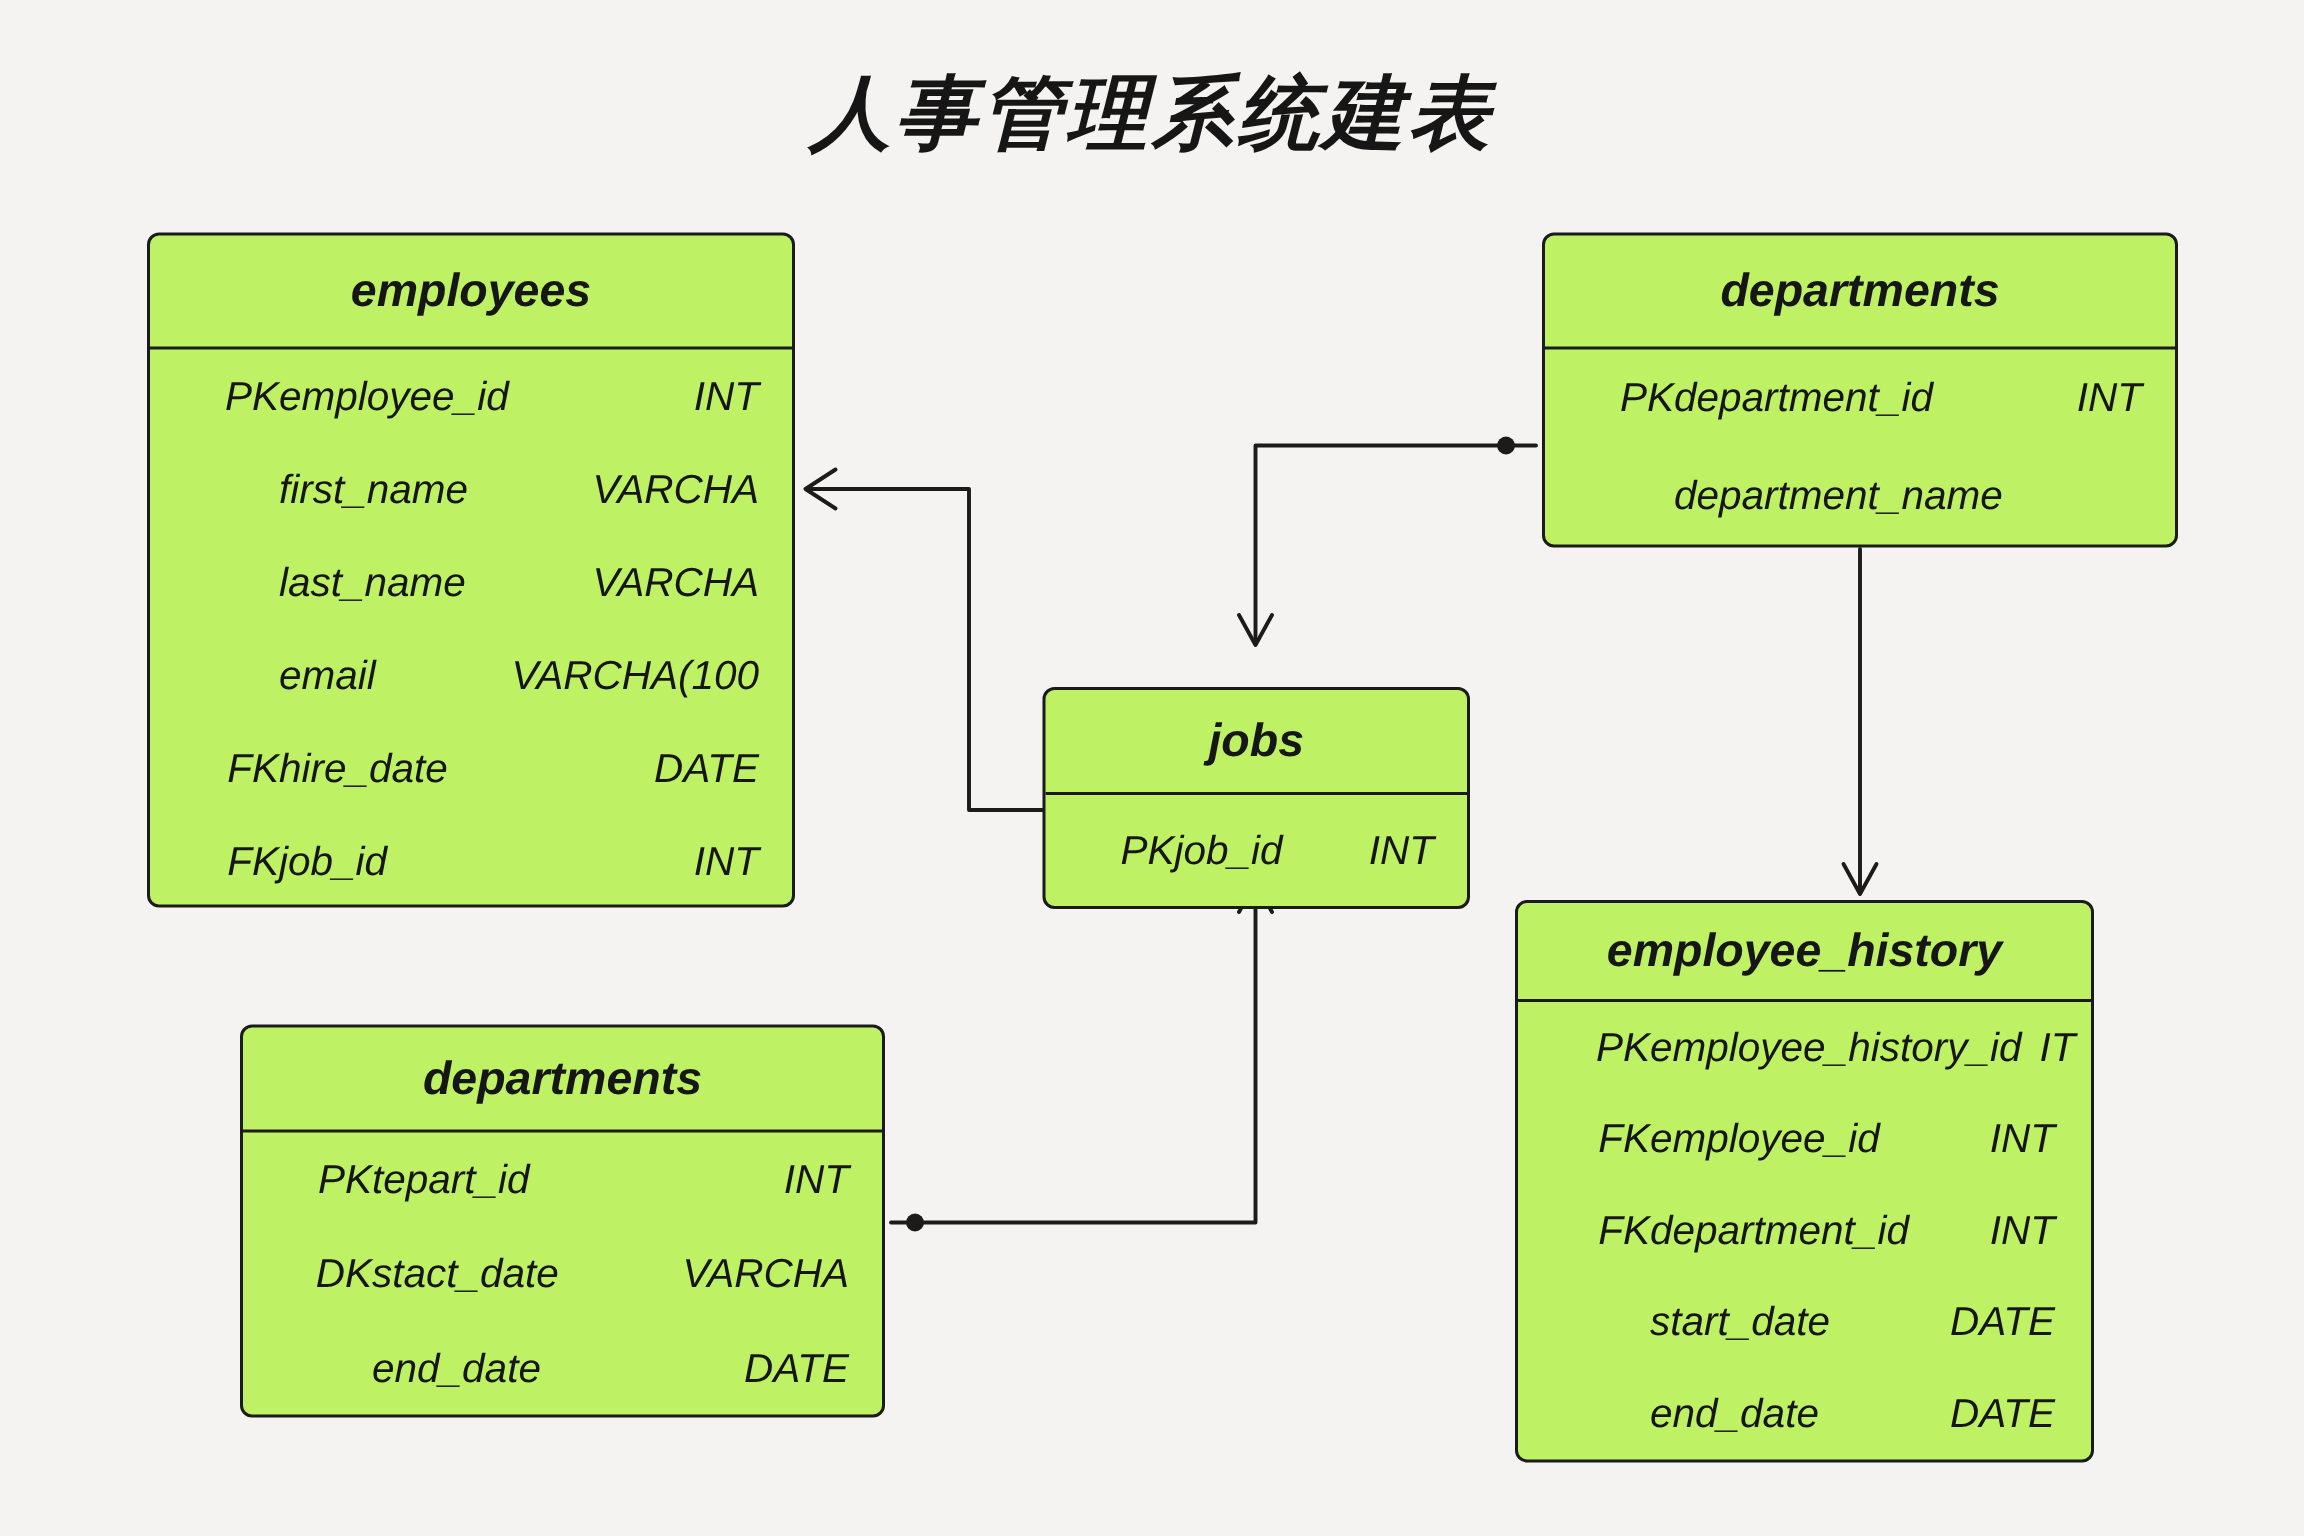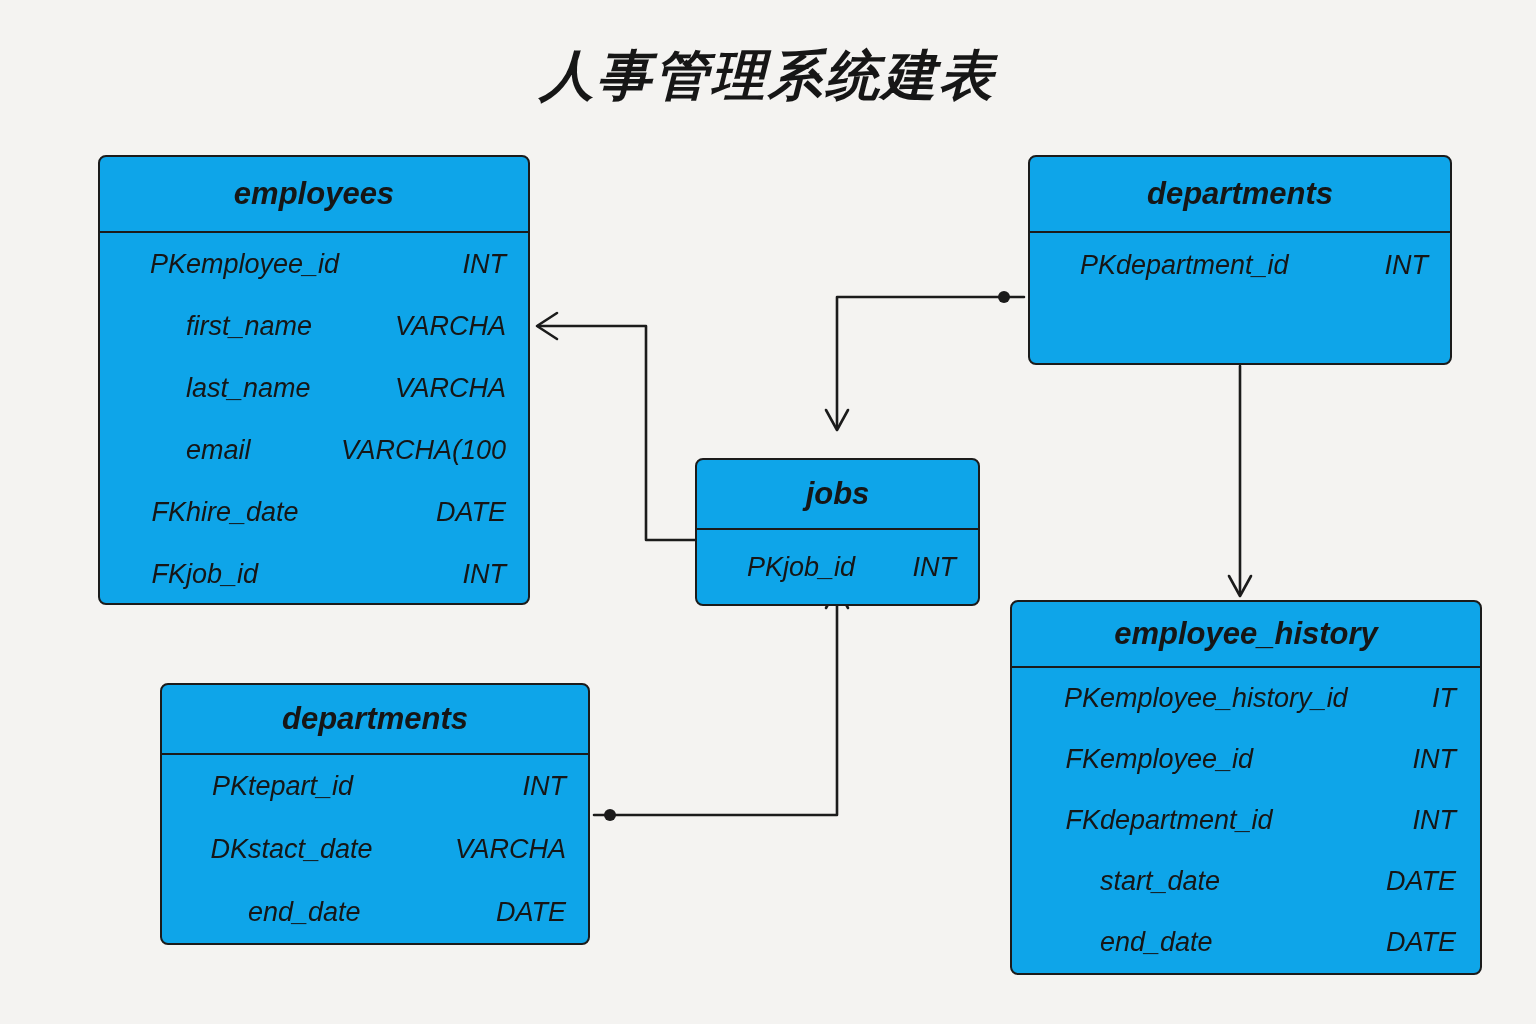--- a/index.html
+++ b/index.html
@@ -8,21 +8,21 @@
   .canvas { position:relative; width:1536px; height:1024px; background:#f4f3f1; overflow:hidden;font-style:italic; }
 
   .title { position:absolute; top:40px; left:0; width:100%; text-align:center;
            font-size:54px; font-weight:700; letter-spacing:3px; }
 
   .connectors { position:absolute; left:0; top:0; width:1536px; height:1024px; pointer-events:none; z-index:1; }
   .connectors path, .connectors polyline { fill:none; stroke:#1b1b1b; stroke-width:2.6;
            stroke-linecap:round; stroke-linejoin:round; }
   .connectors circle { fill:#1b1b1b; stroke:none; }
 
-  .table { position:absolute; z-index:2; background:#0ea5e9; border:2.6px solid #1b1b1b; border-radius:8px; }
+  .table { position:absolute; z-index:2; background:#bef264; border:2.6px solid #1b1b1b; border-radius:8px; }
   .thead { display:flex; align-items:center; justify-content:center;
            font-weight:700; font-size:31px; border-bottom:2.6px solid #1b1b1b; }
   .row   { display:flex; align-items:center; padding:0 22px; font-size:27px;text-align:right; }
   .row .key   { width:64px; flex:none; }
   .row .field { white-space:nowrap; }
   .row .type  { margin-left:auto; white-space:nowrap; padding-left:12px; }
 
   .t-employees { left:98px; top:155px; width:432px; height:450px; }
   .t-employees .thead { height:76px; }
   .t-employees .row { height:62px; }
@@ -32,21 +32,21 @@
   .t-departments-top .row { height:65px; }
 
   .t-jobs { left:695px; top:458px; width:285px; height:148px; }
   .t-jobs .thead { height:70px; }
   .t-jobs .row { height:74px; }
 
   .t-departments-bottom { left:160px; top:683px; width:430px; height:262px; }
   .t-departments-bottom .thead { height:70px; }
   .t-departments-bottom .row { height:63px; }
 
-  .t-employee-history { left:1010px; top:600px; width:472px; height:375px; }
+  .t-employee-history { left:1010px; top:600px; width:386px; height:375px; }
   .t-employee-history .thead { height:66px; }
   .t-employee-history .row { height:61px; }
   .t-employee-history .row { padding:0 24px; }
 </style>
 </head>
 <body>
 
 <div class="canvas">
 
   <div class="title">人事管理系统建表</div>
@@ -105,20 +105,25 @@
   </div>
 
   <div class="table t-departments-top">
     <div class="thead">departments</div>
     <div class="tbody">
       <div class="row">
         <span class="key">PK</span>
         <span class="field">department_id</span>
         <span class="type">INT</span>
       </div>
+      <div class="row">
+        <span class="key"></span>
+        <span class="field">department_name</span>
+        <span class="type"></span>
+      </div>
     </div>
   </div>
 
   <div class="table t-jobs">
     <div class="thead">jobs</div>
     <div class="tbody">
       <div class="row">
         <span class="key">PK</span>
         <span class="field">job_id</span>
         <span class="type">INT</span>

